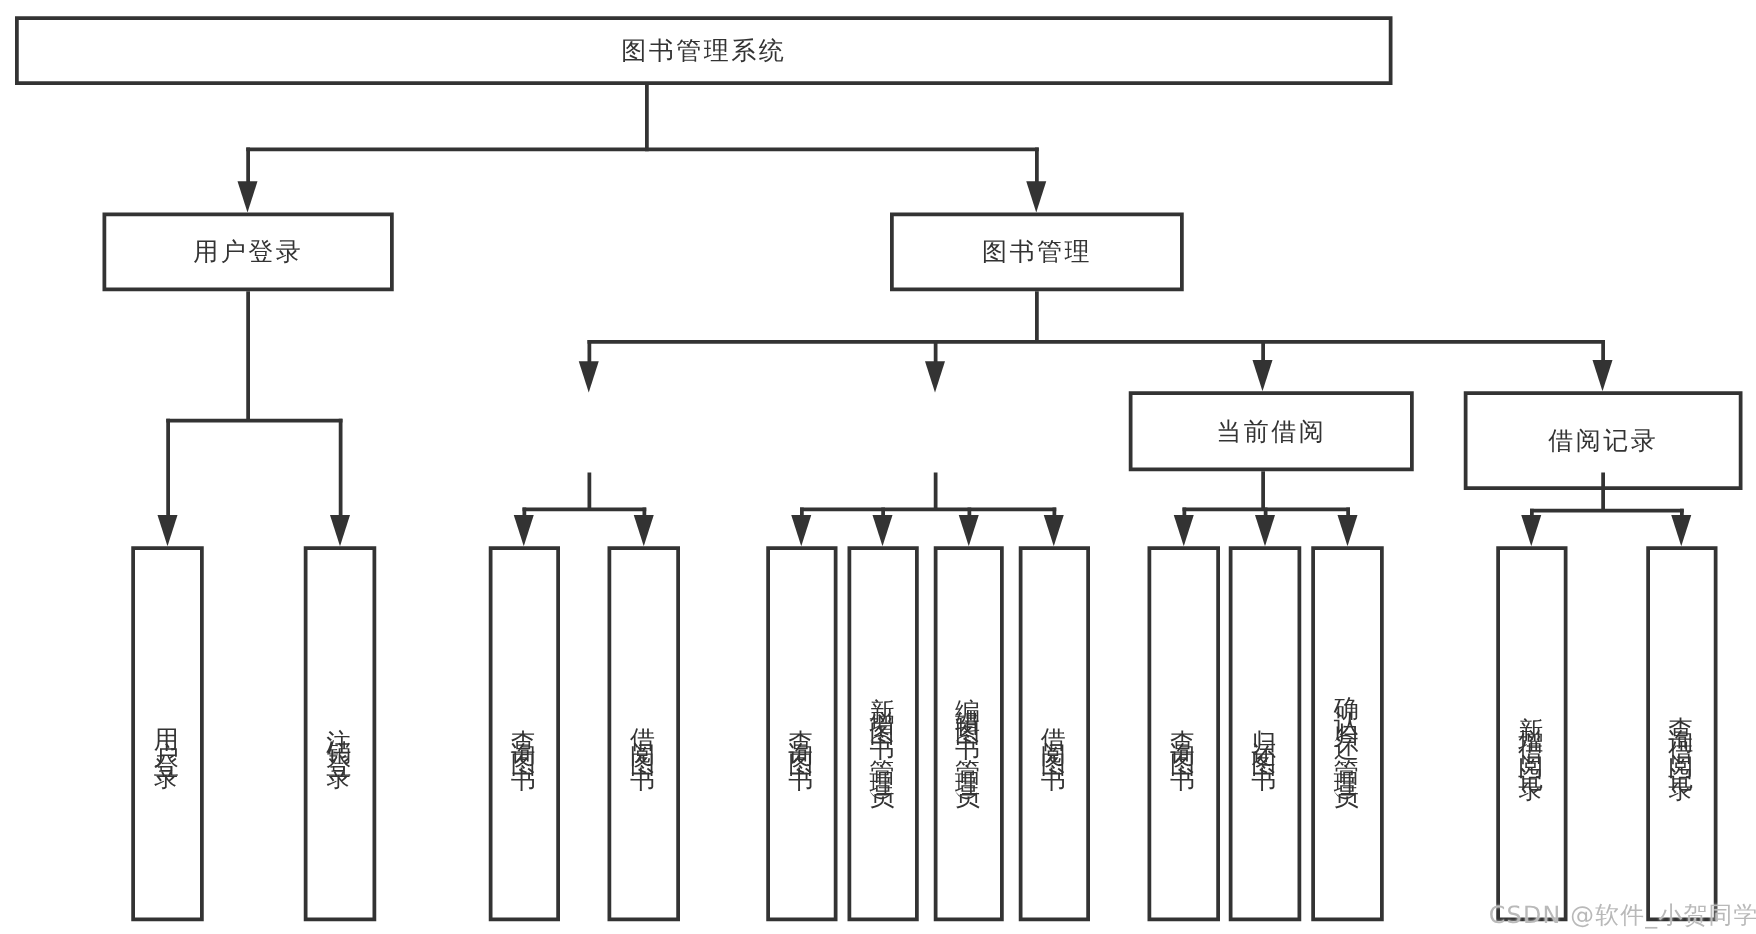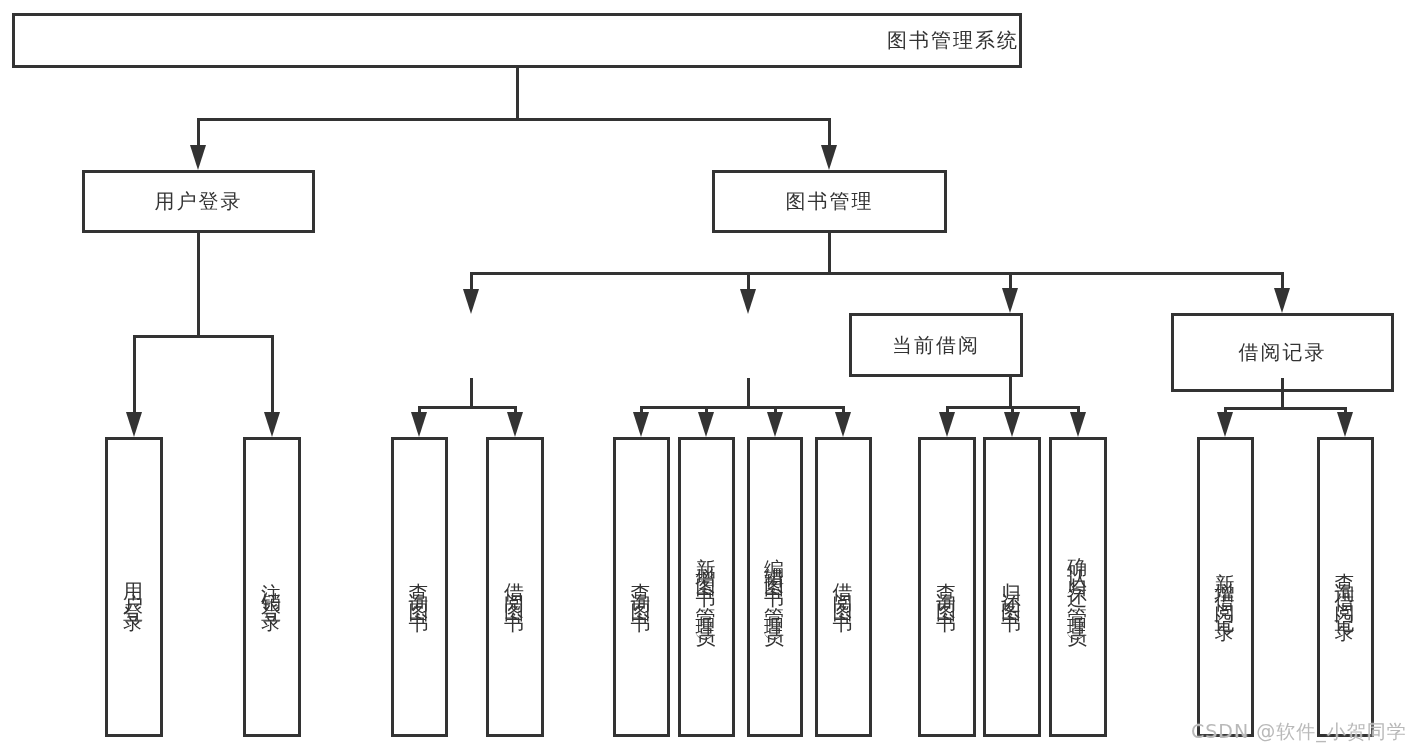--- a/index.html
+++ b/index.html
@@ -45,21 +45,21 @@
     white-space:nowrap;
     text-shadow:0 0 2px #ffffff;
     z-index:5;
   }
 </style>
 </head>
 <body>
 
 <div id="canvas">
 
-  <div class="box hbox" style="left:12px;top:13px;width:1010px;height:55px;justify-content:flex-end;">
+  <div class="box hbox" style="left:12px;top:13px;width:1102px;height:55px;">
     <span>图书管理系统</span>
   </div>
 
   <div class="vline" style="left:516px;top:68px;height:53px;"></div>
   <div class="hline" style="left:197px;top:118px;width:634px;"></div>
   <div class="vline" style="left:197px;top:118px;height:30px;"></div>
   <div class="arrowhead" style="left:190px;top:145px;"></div>
   <div class="vline" style="left:828px;top:118px;height:30px;"></div>
   <div class="arrowhead" style="left:821px;top:145px;"></div>
 
@@ -81,21 +81,21 @@
   <div class="hline" style="left:470px;top:272px;width:814px;"></div>
   <div class="vline" style="left:470px;top:272px;height:21px;"></div>
   <div class="arrowhead" style="left:463px;top:289px;"></div>
   <div class="vline" style="left:747px;top:272px;height:21px;"></div>
   <div class="arrowhead" style="left:740px;top:289px;"></div>
   <div class="vline" style="left:1009px;top:272px;height:21px;"></div>
   <div class="arrowhead" style="left:1002px;top:288px;"></div>
   <div class="vline" style="left:1281px;top:272px;height:21px;"></div>
   <div class="arrowhead" style="left:1274px;top:288px;"></div>
 
-  <div class="box hbox" style="left:849px;top:313px;width:174px;height:64px;font-family:Liberation Serif, serif;">
+  <div class="box hbox" style="left:903px;top:313px;width:228px;height:64px;font-family:Liberation Serif, serif;">
     <span>当前借阅</span>
   </div>
   <div class="box hbox" style="left:1171px;top:313px;width:223px;height:79px;">
     <span>借阅记录</span>
   </div>
 
   <div class="vline" style="left:470px;top:378px;height:30px;"></div>
   <div class="hline" style="left:418px;top:406px;width:99px;"></div>
   <div class="vline" style="left:418px;top:406px;height:10px;"></div>
   <div class="arrowhead" style="left:411px;top:412px;"></div>

